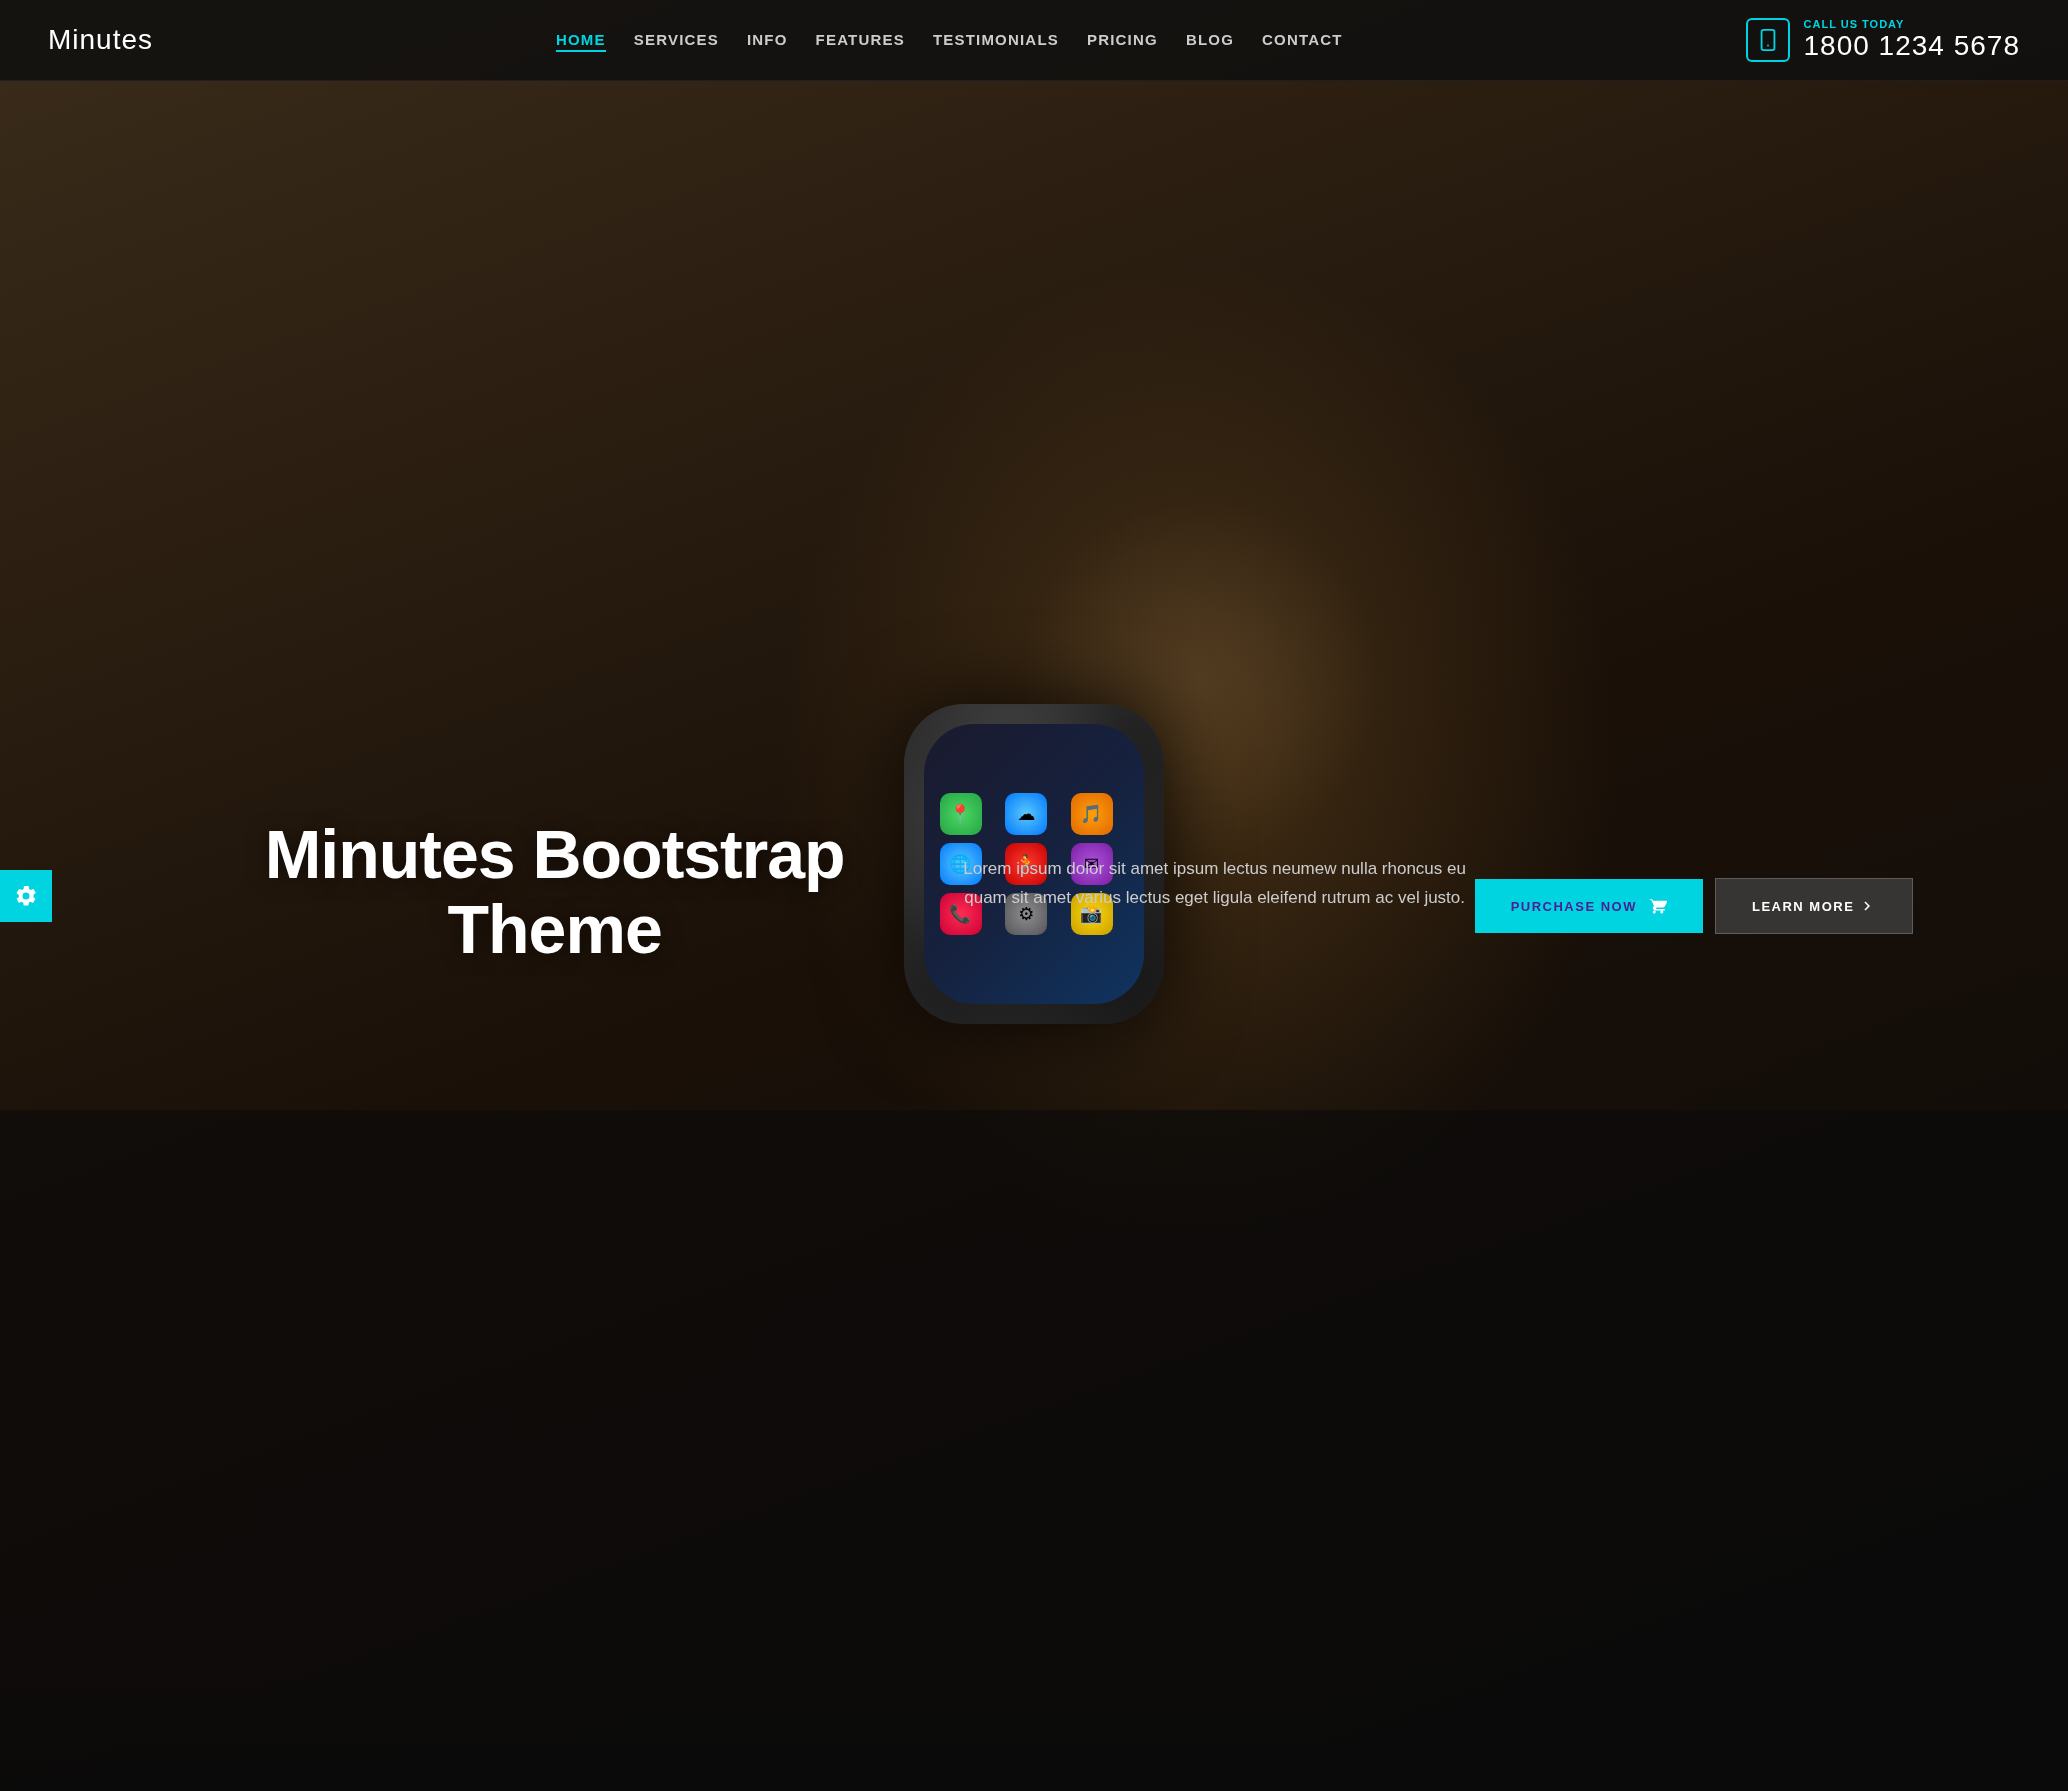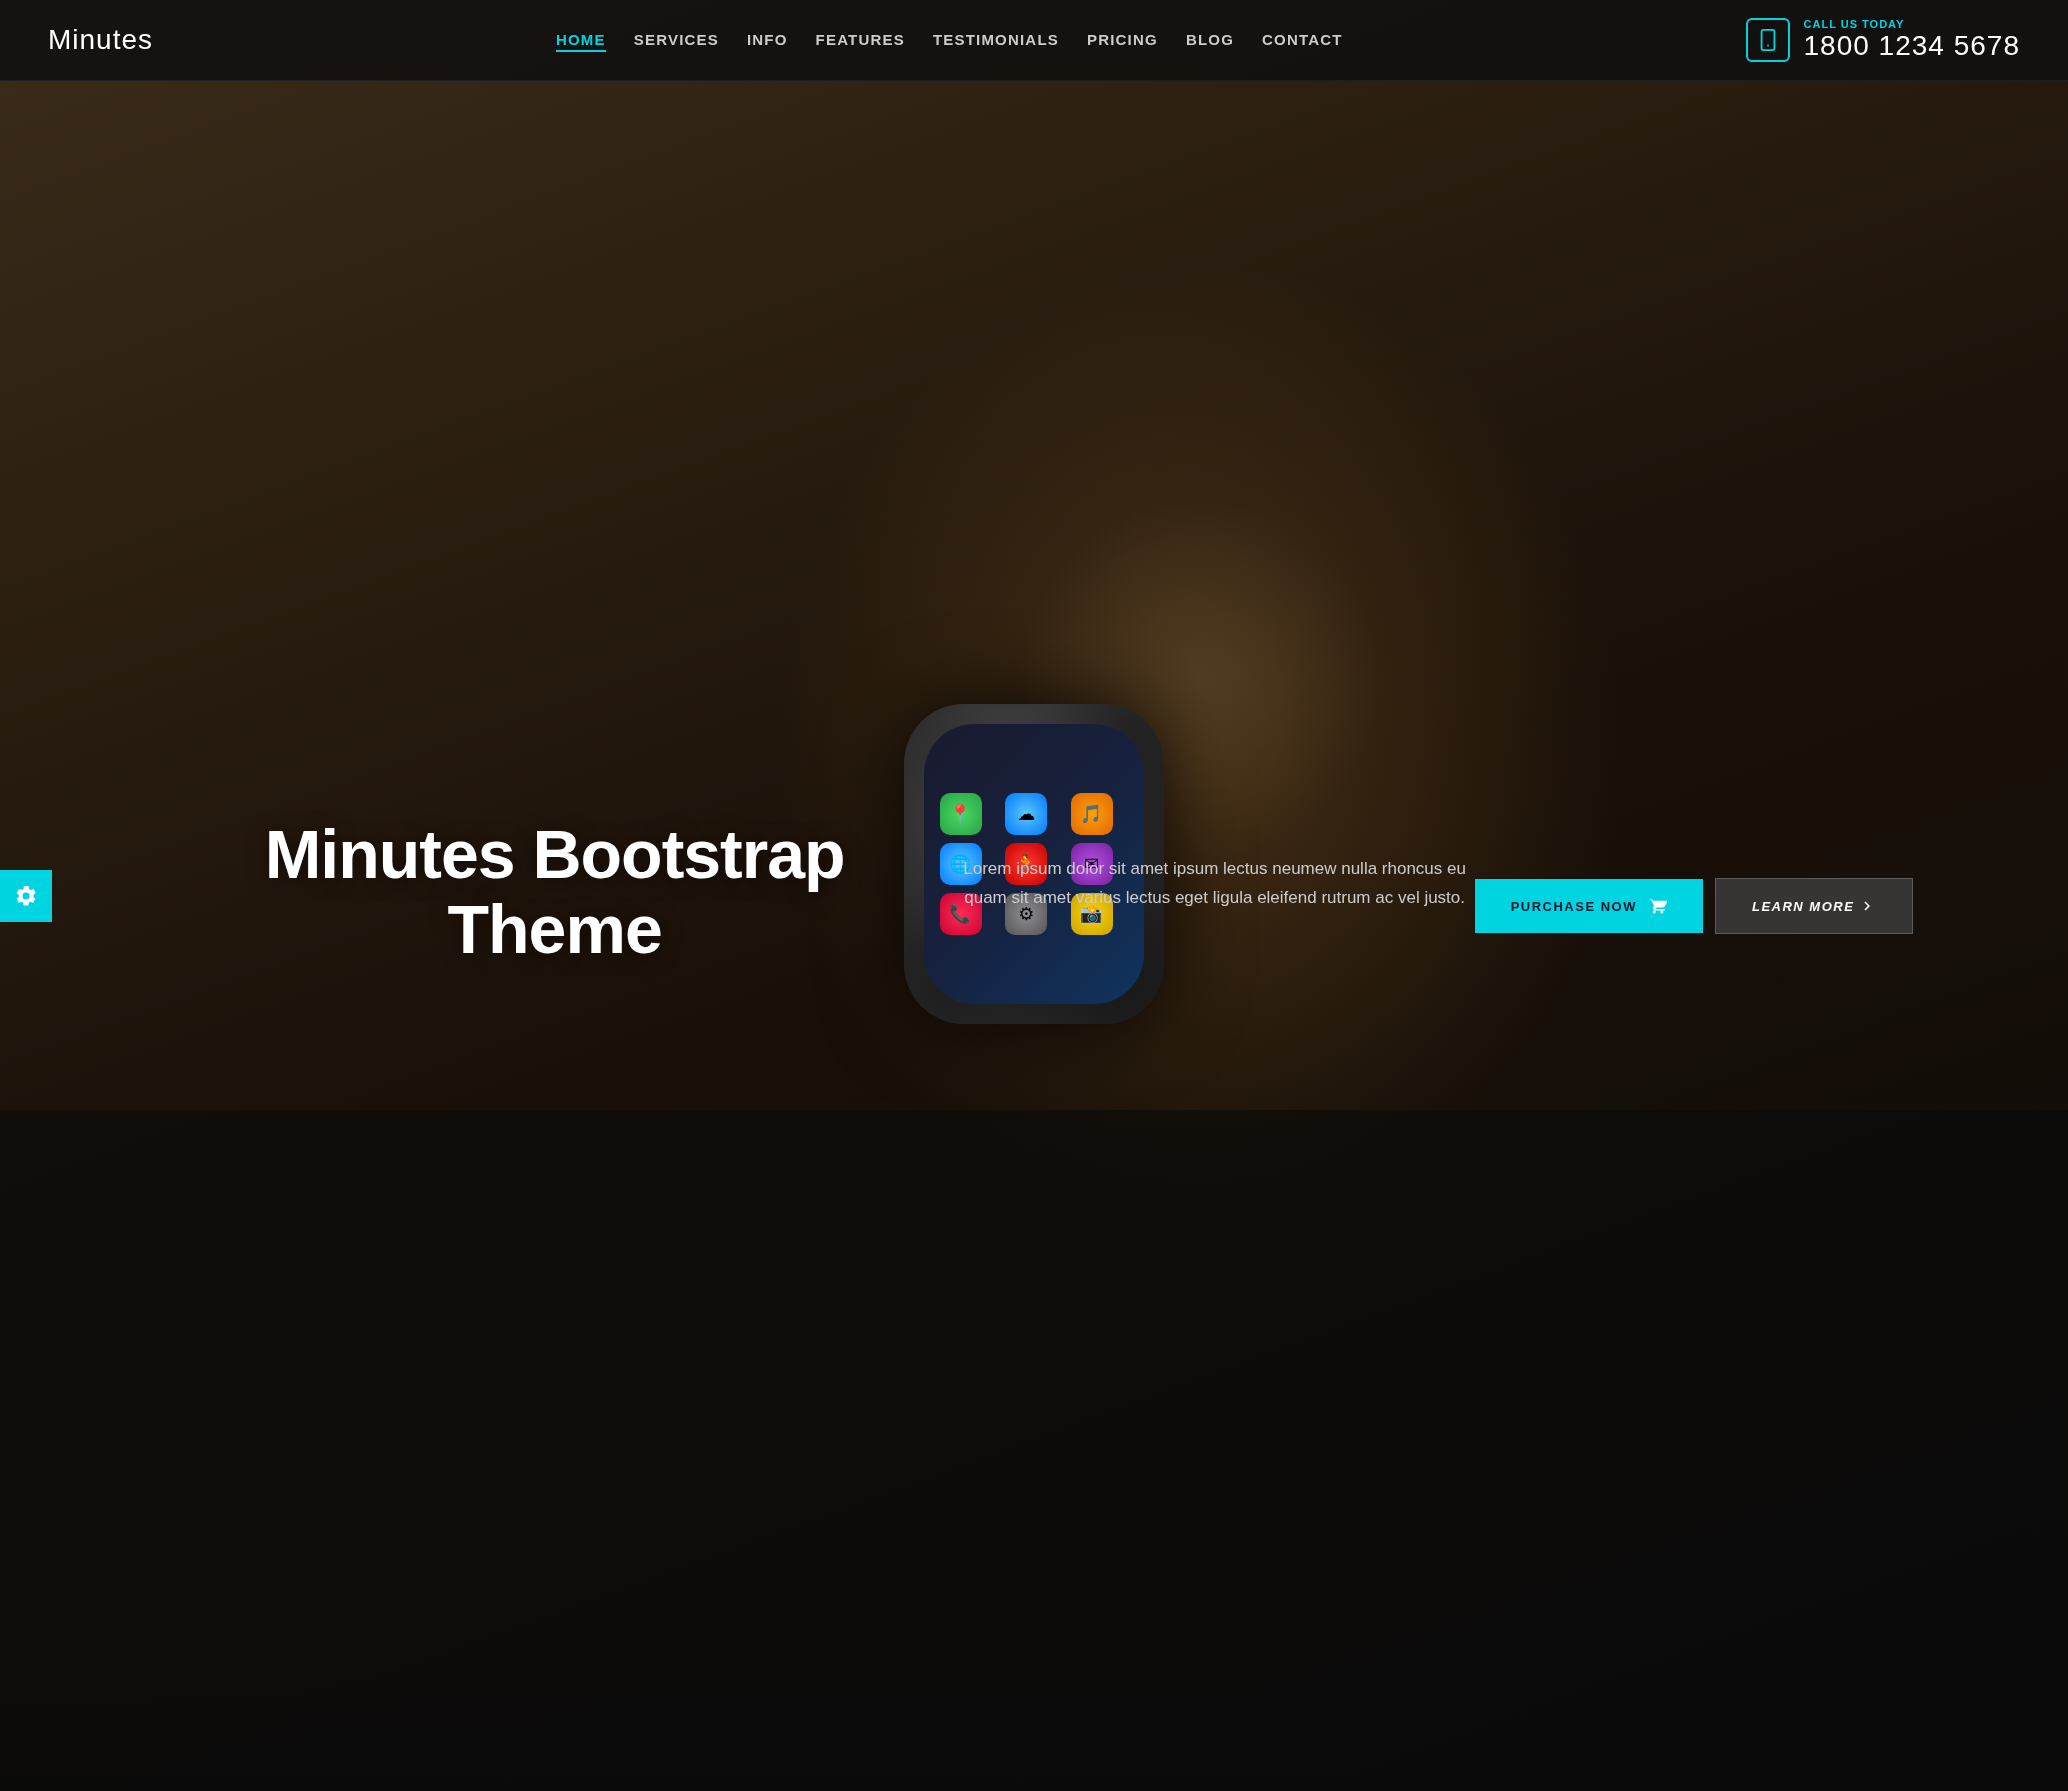--- a/index.html
+++ b/index.html
@@ -227,21 +227,21 @@
     }
 
     .hero-buttons {
       display: flex;
       gap: 12px;
       align-items: center;
     }
 
     .btn-purchase {
       background: #00d4e0;
-      color: #0f172a;
+      color: #4c1d95;
       border: none;
       padding: 18px 36px;
       font-size: 13px;
       font-weight: 700;
       letter-spacing: 1.5px;
       text-transform: uppercase;
       cursor: pointer;
       display: flex;
       align-items: center;
       gap: 12px;
@@ -255,21 +255,20 @@
       padding: 18px 36px;
       font-size: 13px;
       font-weight: 700;
       letter-spacing: 1.5px;
       text-transform: uppercase;
       cursor: pointer;
       display: flex;
       align-items: center;
       gap: 4px;
       text-decoration: none;
-      font-style: italic;
     }
 
     
     .hero-footer-overlay {
       position: absolute;
       bottom: 0;
       left: 0;
       right: 0;
       height: 120px;
       background: linear-gradient(to top, rgba(10,10,10,0.8), transparent);

